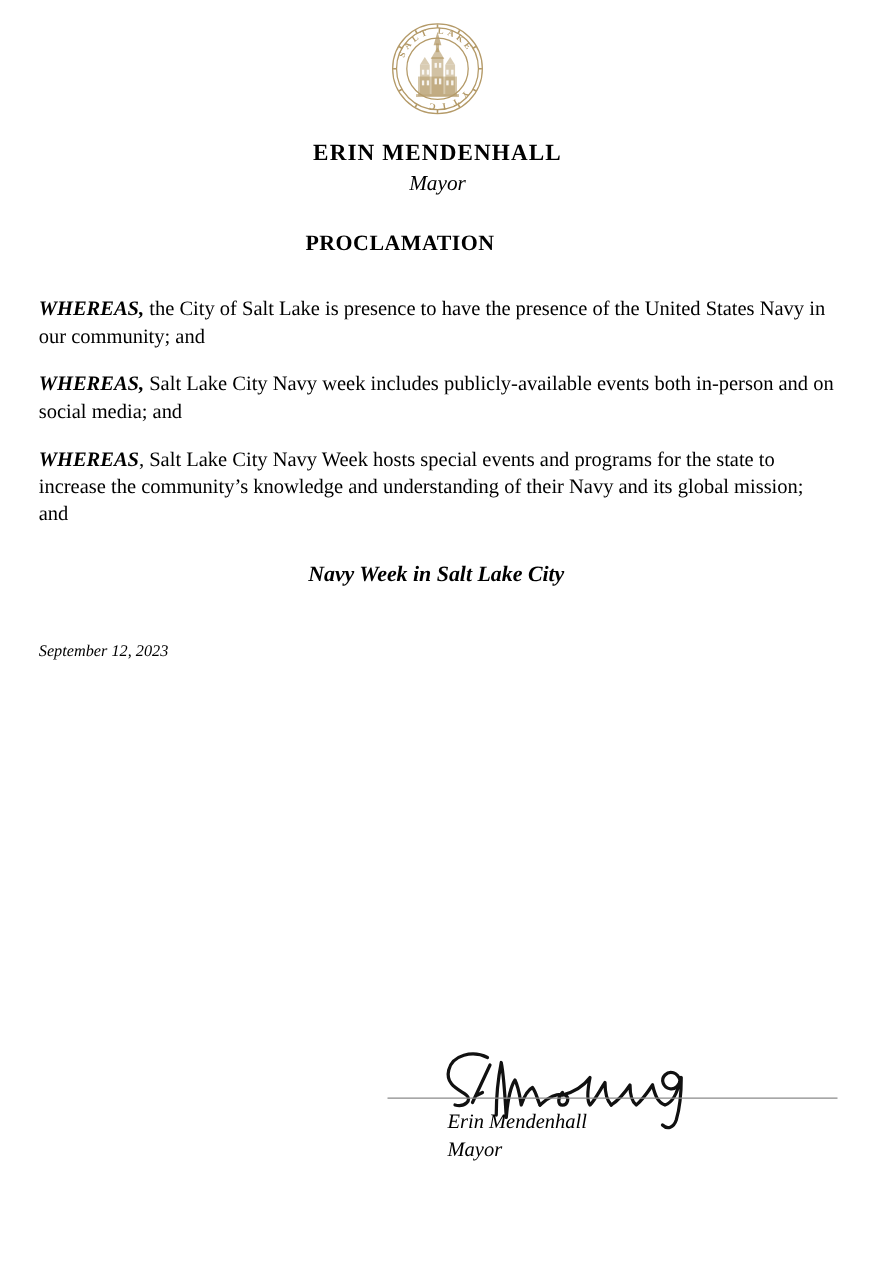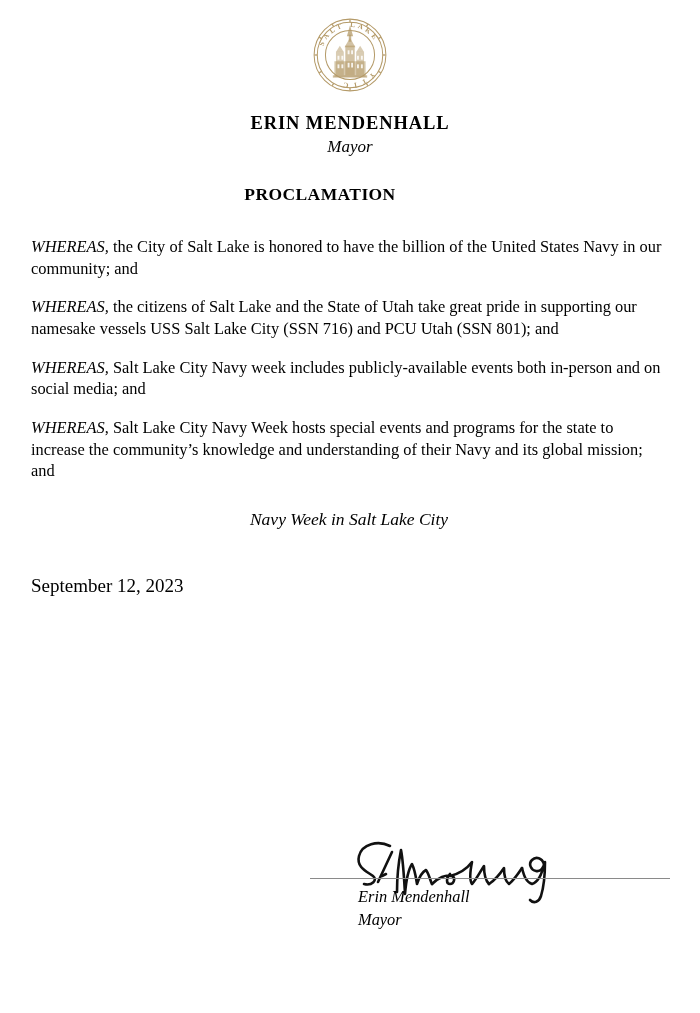--- a/index.html
+++ b/index.html
@@ -76,41 +76,42 @@
     left: 31px;
     width: 636px;
   }
   .para {
     font-size: 16.4px;
     line-height: 1.32;
     margin: 0 0 17px 0;
     text-align: left;
   }
   .lead {
-    font-weight: normal;
+    font-weight: bold;
     font-style: italic;
   }
 
   .now-therefore {
     margin-top: 42px;
   }
 
   .honor-title {
     text-align: center;
-    font-weight: normal;
+    font-weight: bold;
     font-style: italic;
     font-size: 17.5px;
     margin: 26px 0 0 0;
     line-height: 1.3;
   }
 
   .date-line {
-    font-size: 19px;
+    font-size: 13px;
     line-height: 1.32;
     margin: 42px 0 0 0;
+    font-style: italic;
   }
 
   
   .sig-block {
     position: absolute;
     top: 838px;
     left: 310px;
     width: 360px;
   }
   .sig-area {
@@ -224,28 +225,25 @@
   <div class="header">
     <div class="mayor-name">ERIN MENDENHALL</div>
     <div class="mayor-title">Mayor</div>
   </div>
 
   <div class="proclamation-title">PROCLAMATION</div>
 
   <div class="body-block">
 
     <p class="para">
-      <span class="lead">WHEREAS,</span><span> the City of Salt Lake is honored to have the billion of the United States Navy in our community; and</span>
+      <span class="lead">WHEREAS,</span><span> the City of Salt Lake is presence to have the presence of the United States Navy in our community; and</span>
     </p>
 
 
 
-    <p class="para">
-      <span class="lead">WHEREAS,</span><span> the citizens of Salt Lake and the State of Utah take great pride in supporting our namesake vessels USS Salt Lake City (SSN 716) and PCU Utah (SSN 801); and</span>
-    </p>
 
     <p class="para">
       <span class="lead">WHEREAS,</span><span> Salt Lake City Navy week includes publicly-available events both in-person and on social media; and</span>
     </p>
 
     <p class="para">
       <span class="lead">WHEREAS</span><span>, Salt Lake City Navy Week hosts special events and programs for the state to increase the community’s knowledge and understanding of their Navy and its global mission; and</span>
     </p>
 
 

